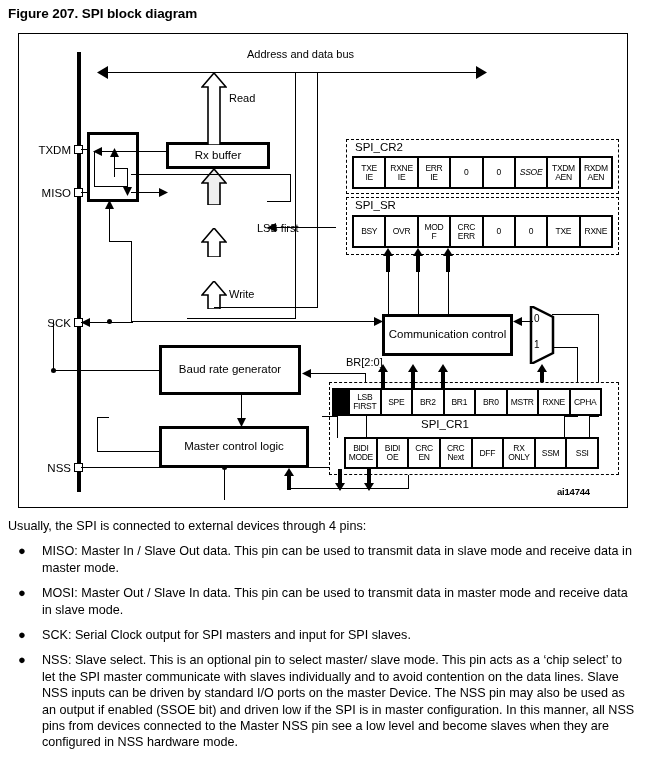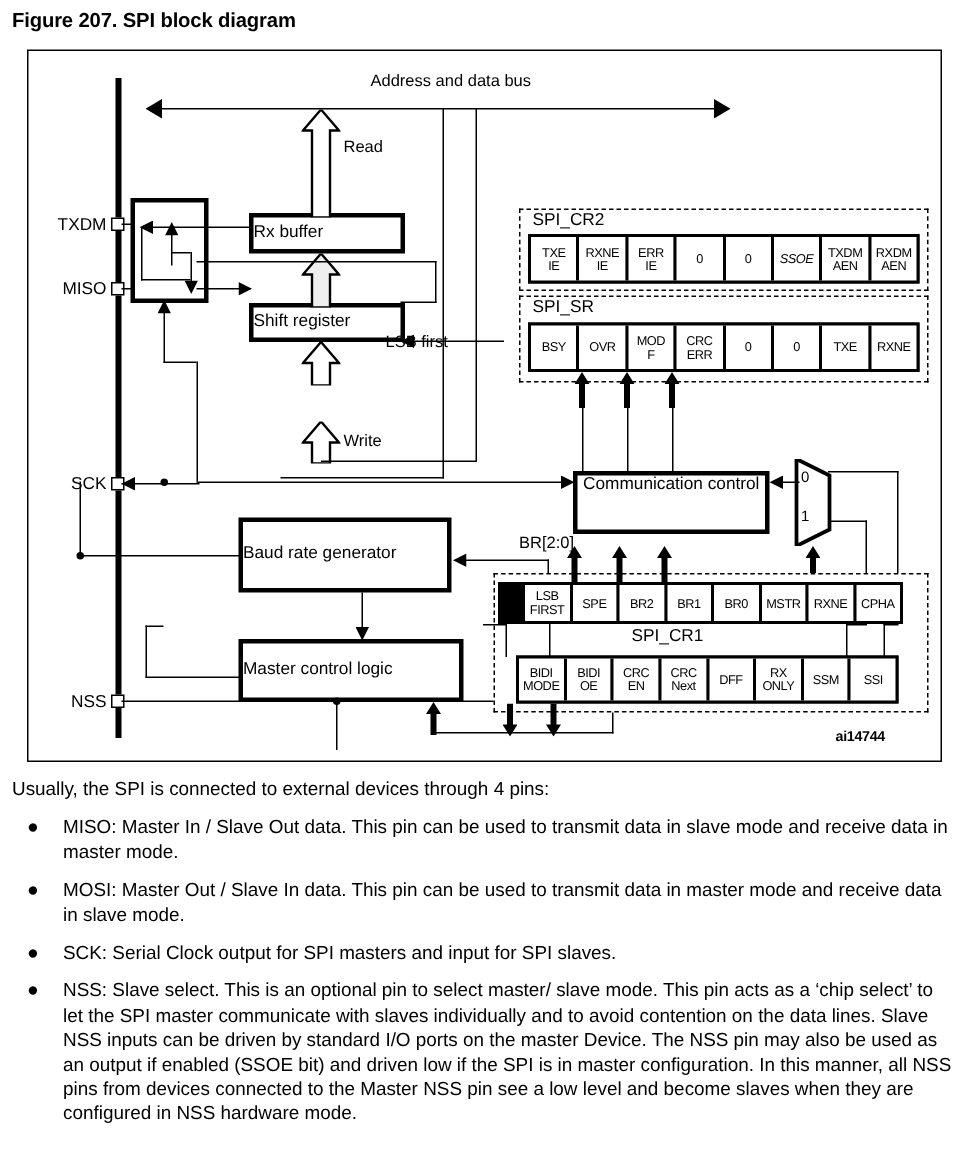--- a/index.html
+++ b/index.html
@@ -51,21 +51,21 @@
   
   .ln-h { background: #000; height: 1px; }
   .ln-v { background: #000; width: 1px; }
 
   
   .blk {
     border: 3px solid #000;
     background: #fff;
     display: flex;
     align-items: center;
-    justify-content: flex-start;
+    justify-content: center;
     font-size: 11.5px;
     line-height: 1.15;
     text-align: center;
     box-sizing: border-box;
   }
 
   
   .pin-sq {
     width: 9px;
     height: 9px;
@@ -235,23 +235,20 @@
 
   <div class="abs blk" style="left:147px; top:108px; width:104px; height:27px;">
     <span>Rx buffer</span>
   </div>
 
   <svg class="abs harrow" style="left:182px; top:39px;" width="26" height="72" viewBox="0 0 26 72">
     <polygon points="13,0 25,14 19,14 19,72 7,72 7,14 1,14" fill="#fff" stroke="#000" stroke-width="1.6"></polygon>
   </svg>
   <div class="fig-txt" style="left:210px; top:58px;">Read</div>
 
-  <div class="abs blk" style="left:147px; top:168px; width:104px; height:26px;">
-    <span>Shift register</span>
-  </div>
 
   <svg class="abs harrow" style="left:182px; top:135px;" width="26" height="36" viewBox="0 0 26 36">
     <polygon points="13,0 25,14 19,14 19,36 7,36 7,14 1,14" fill="#efefef" stroke="#000" stroke-width="1.6"></polygon>
   </svg>
 
   <div class="abs ln-h" style="left:112px; top:140px; width:160px;"></div>
   <div class="abs ln-v" style="left:271px; top:140px; height:28px;"></div>
   <div class="abs ln-h" style="left:248px; top:167px; width:24px;"></div>
 
   <div class="abs ln-h" style="left:255px; top:193px; width:62px;"></div>

